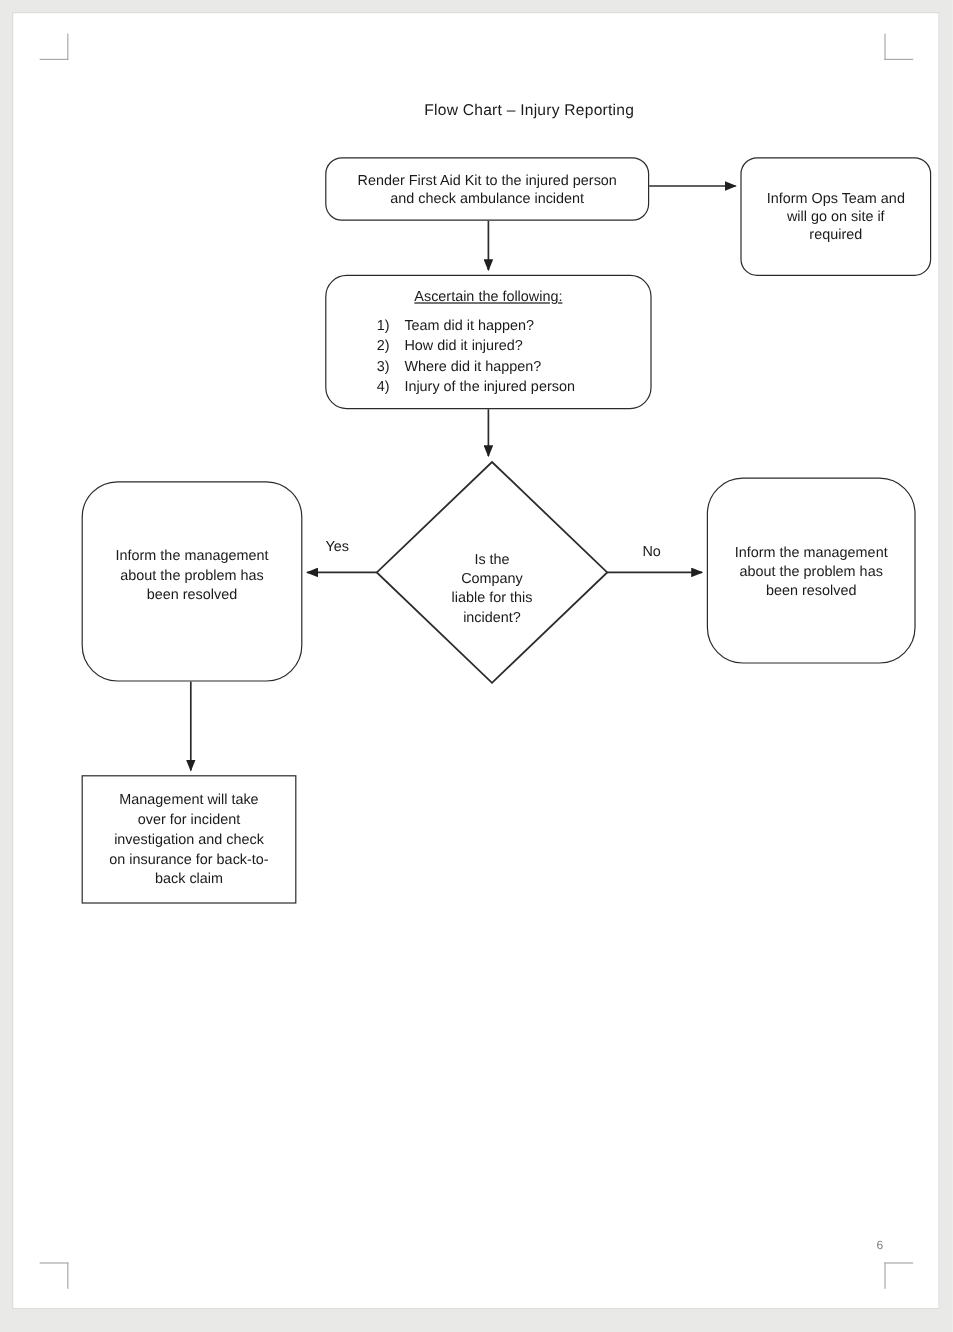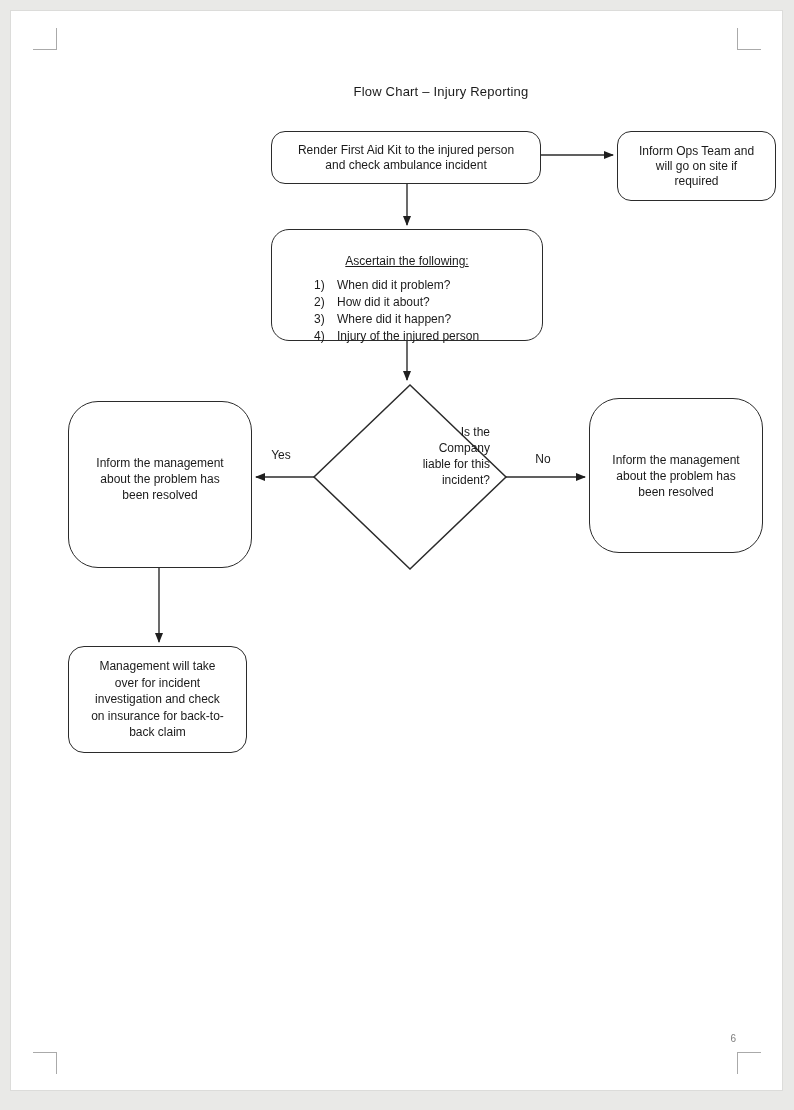--- a/index.html
+++ b/index.html
@@ -35,40 +35,40 @@
   svg.connectors { position:absolute; left:0; top:0; width:794px; height:1110px; }
 
   .box {
     position:absolute; box-sizing:border-box;
     background:#ffffff; border:1.5px solid #2b2b2b;
     display:flex; align-items:center; justify-content:center;
     text-align:center; font-size:12px; line-height:15px;
     white-space:pre-line;
   }
   .first-aid { left:271px; top:131px; width:270px; height:53px;  border-radius:14px; }
-  .ops       { left:617px; top:131px; width:159px; height:70px;  border-radius:14px; }
+  .ops       { left:617px; top:131px; width:159px; height:99px;  border-radius:14px; }
   .mgmt-left { left:68px;  top:401px; width:184px; height:167px; border-radius:30px; line-height:16px; padding-bottom:12px; }
   .mgmt-right{ left:589px; top:398px; width:174px; height:155px; border-radius:30px; line-height:16px; }
-  .takeover  { left:68px;  top:646px; width:179px; height:107px; border-radius:16px; line-height:16.5px; }
+  .takeover  { left:68px;  top:646px; width:179px; height:107px; border-radius:0; line-height:16.5px; }
 
   .ascertain {
     position:absolute; left:271px; top:229px; width:272px; height:112px;
     box-sizing:border-box; background:#fff; border:1.5px solid #2b2b2b;
-    border-radius:18px; font-size:12px; padding-top:24px;
+    border-radius:18px; font-size:12px; padding-top:10px;
   }
   .ascertain .heading {
     display:block; text-align:center; text-decoration:underline;
     margin-bottom:9px;
   }
   .arow { display:flex; padding-left:42px; height:17px; line-height:17px; text-align:left; }
   .arow .num { width:23px; flex:0 0 23px; }
 
   .decision-text {
-    position:absolute; left:330px; top:424px; width:160px;
-    text-align:right; font-size:12px; line-height:16px; white-space:pre-line;
+    position:absolute; left:330px; top:458px; width:160px;
+    text-align:center; font-size:12px; line-height:16px; white-space:pre-line;
   }
   .branch-label { position:absolute; font-size:12px; text-align:center; }
   .yes-label { left:259px; top:448px; width:44px; }
   .no-label  { left:523px; top:452px; width:40px; }
 
   .page-number {
     position:absolute; left:720px; top:1033px; width:16px;
     font-size:10px; color:#7d7d7d; text-align:right;
   }
 </style>
@@ -104,25 +104,25 @@
 and check ambulance incident</div>
 
   <div class="box ops">Inform Ops Team and
 will go on site if
 required</div>
 
   <div class="ascertain">
     <span class="heading">Ascertain the following:</span>
     <div class="arow">
       <span class="num">1)</span>
-      <span>When did it problem?</span>
+      <span>Team did it happen?</span>
     </div>
     <div class="arow">
       <span class="num">2)</span>
-      <span>How did it about?</span>
+      <span>How did it injured?</span>
     </div>
     <div class="arow">
       <span class="num">3)</span>
       <span>Where did it happen?</span>
     </div>
     <div class="arow">
       <span class="num">4)</span>
       <span>Injury of the injured person</span>
     </div>
   </div>

